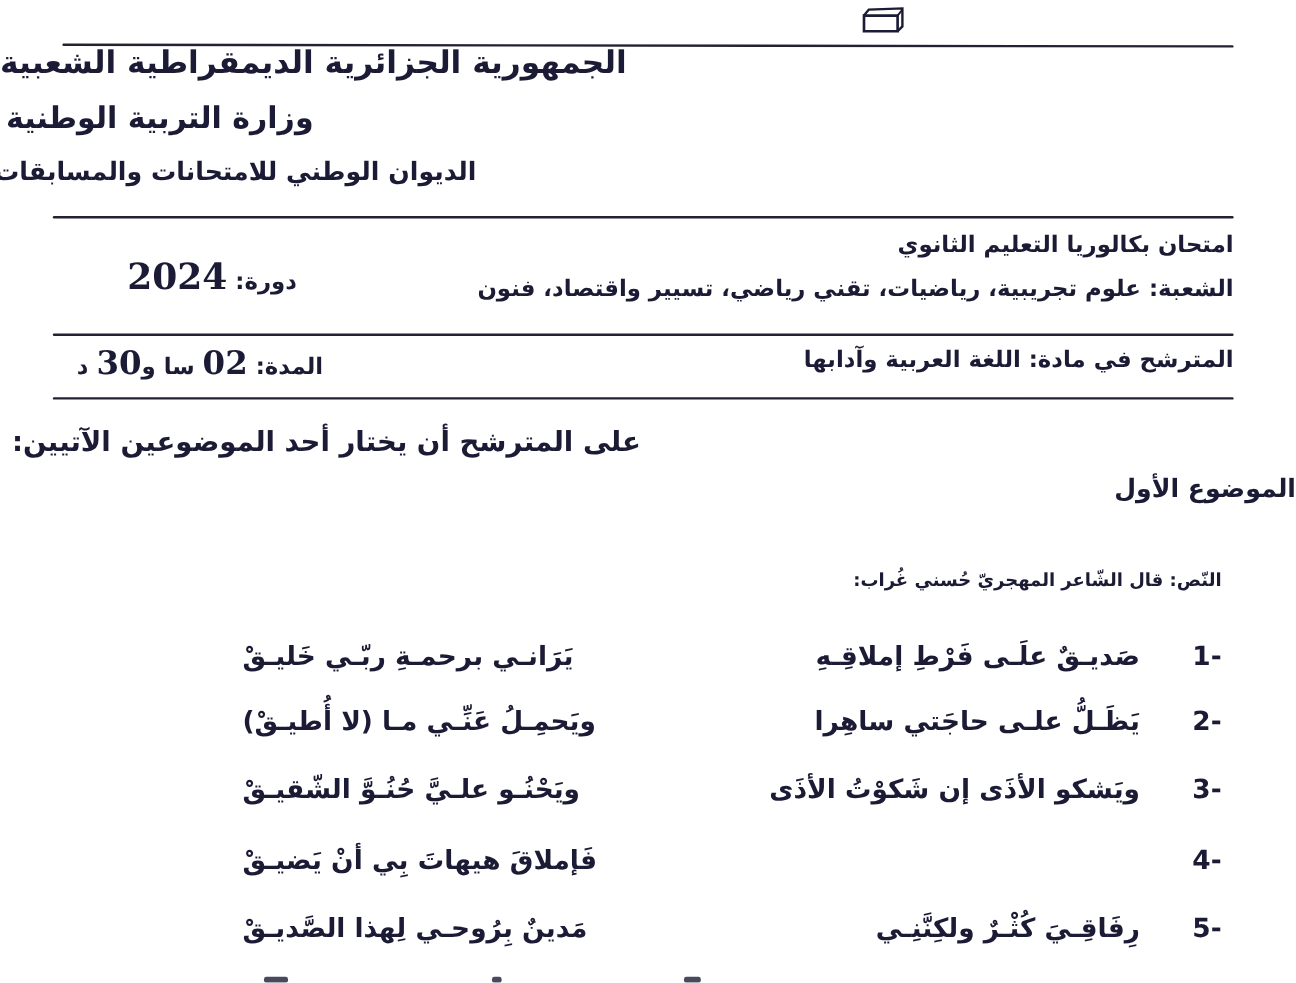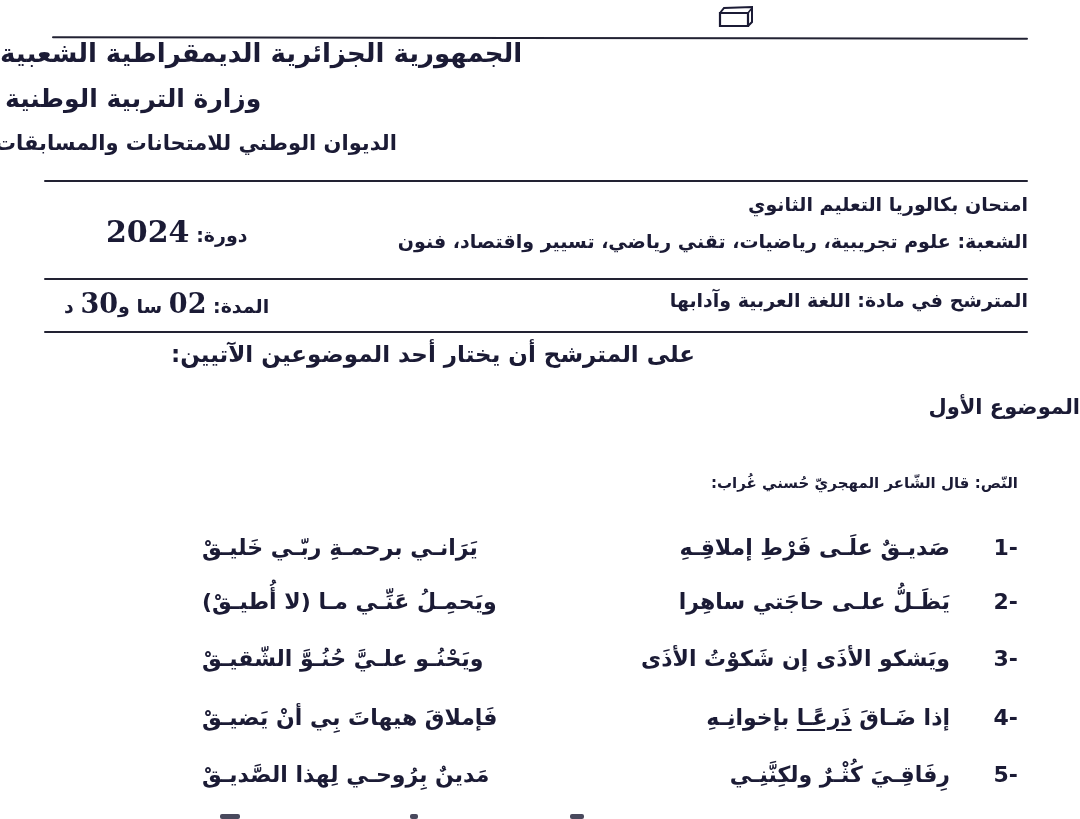--- a/index.html
+++ b/index.html
@@ -35,21 +35,21 @@
 
     .left-val {
       position: absolute; direction: rtl; font-weight: bold; white-space: nowrap;
     }
     .session { left: 66px; top: 214px; font-size: 19px; margin-left: 40px; }
     .session .num { font-family: "DejaVu Serif", serif; font-size: 30px; font-weight: bold; }
     .duration { left: 64px; top: 288px; font-size: 19px; }
     .duration .num { font-family: "DejaVu Serif", serif; font-size: 27px; font-weight: bold; }
 
     .instruction {
-      position: absolute; left: 0; width: 856px; text-align: center; top: 341px;
+      position: absolute; left: 0; width: 856px; text-align: left; top: 356px;
       font-size: 23px; font-weight: bold; direction: rtl; padding-left: 10px; box-sizing: border-box;
     }
     .topic-title {
       position: absolute; left: 0; width: 1080px; text-align: right; top: 395px;
       font-size: 21px; font-weight: bold; direction: rtl; padding-left: 10px; box-sizing: border-box;
     }
     .text-intro {
       position: absolute; right: 62px; top: 474px; font-size: 15px; font-weight: bold;
       direction: rtl; white-space: nowrap;
     }
@@ -135,21 +135,20 @@
 </div>
 
 <div class="verse-row" style="top:646px;">
   <span class="verse-num">3-</span>
   <span class="sadr">ويَشكو الأذَى إن شَكوْتُ الأذَى</span>
   <span class="ajz-wrap">ويَحْنُـو علـيَّ حُنُـوَّ الشّقيـقْ</span>
 </div>
 
 <div class="verse-row" style="top:705px;">
   <span class="verse-num">4-</span>
-  <span class="sadr"><span>إذا ضَـاقَ </span><span class="underline">ذَرعًـا</span><span> بإخوانِـهِ</span></span>
   <span class="ajz-wrap">فَإملاقَ هيهاتَ بِي أنْ يَضيـقْ</span>
 </div>
 
 <div class="verse-row" style="top:762px;">
   <span class="verse-num">5-</span>
   <span class="sadr">رِفَاقِـيَ كُثْـرٌ ولكِنَّنِـي</span>
   <span class="ajz-wrap">مَدينٌ بِرُوحـي لِهذا الصَّديـقْ</span>
 </div>
 
 <div class="cut-row">

